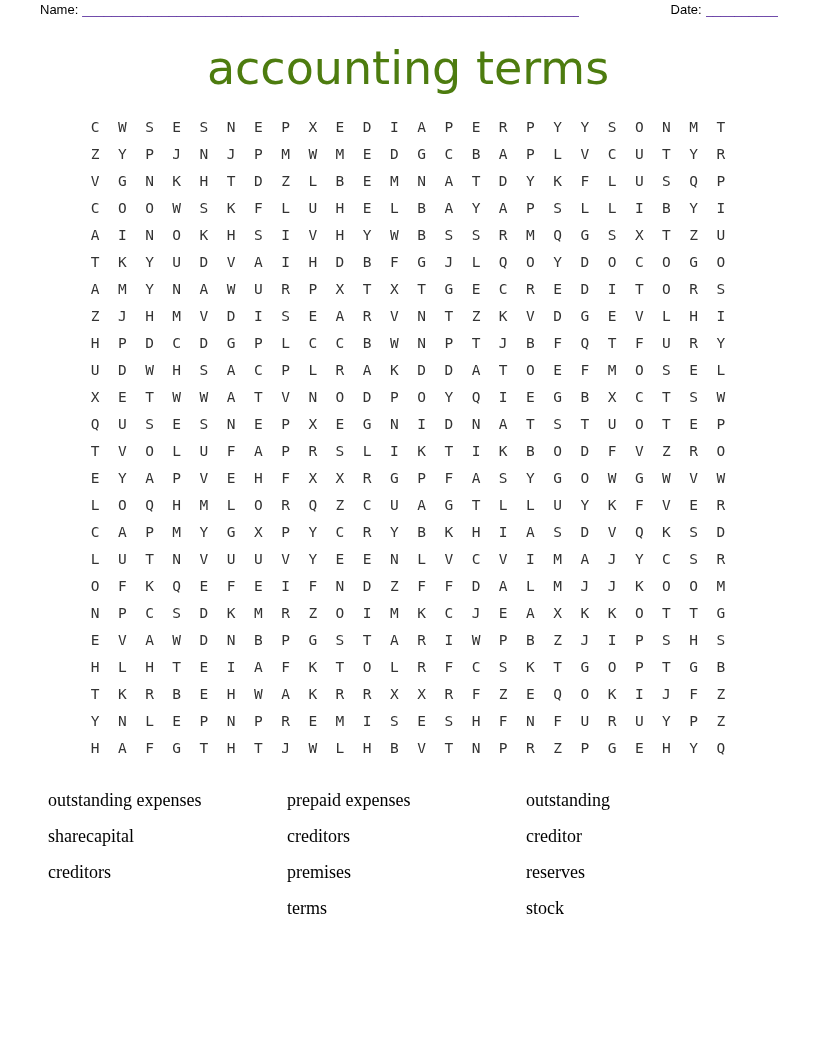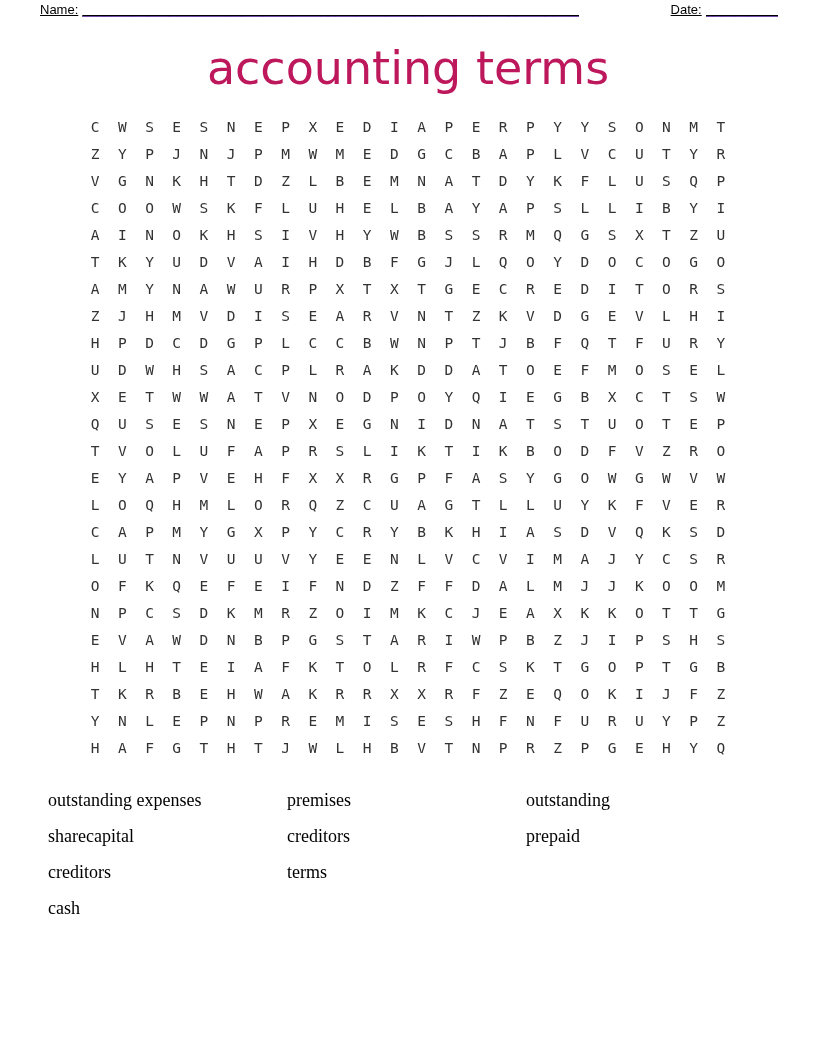--- a/index.html
+++ b/index.html
@@ -22,21 +22,20 @@
     align-items: flex-start;
     padding: 2px 38px 0 40px;
     height: 18px;
     font-size: 13px;
     color: #000;
   }
   .field {
     display: flex;
     align-items: baseline;
     white-space: nowrap;
-    text-decoration: underline;
   }
   .field .label {
     margin-right: 4px;
   }
   .blank-line {
     display: inline-block;
     overflow: hidden;
     white-space: nowrap;
     color: #4c1d95;
     letter-spacing: 0;
@@ -44,21 +43,21 @@
   .name-line { max-width: 497px; }
   .date-line { max-width: 74px; }
   
   .title {
     margin: 20px 0 0 0;
     text-align: center;
     font-family: "DejaVu Sans", sans-serif;
     font-weight: normal;
     font-size: 46px;
     line-height: 56px;
-    color: #be185d;
+    color: #4d7c0f;
   }
   
   .grid {
     width: 653px;
     margin: 18px auto 0 auto;
   }
   .grid-row {
     display: grid;
     grid-template-columns: repeat(24, 1fr);
     height: 27px;
@@ -729,26 +728,28 @@
         <span class="cell">Y</span>
         <span class="cell">Q</span>
       </div>
     </div>
 
   <div class="words" id="words">
       <div class="word-col">
         <div class="word">outstanding expenses</div>
         <div class="word">sharecapital</div>
         <div class="word">creditors</div>
-        <div class="word">cash</div>
       </div>
       <div class="word-col">
+        <div class="word">prepaid expenses</div>
+        <div class="word">creditors</div>
         <div class="word">premises</div>
-        <div class="word">creditors</div>
         <div class="word">terms</div>
       </div>
       <div class="word-col">
         <div class="word">outstanding</div>
-        <div class="word">prepaid</div>
+        <div class="word">creditor</div>
+        <div class="word">reserves</div>
+        <div class="word">stock</div>
       </div>
     </div>
 
 </div>
 
 </body></html>

